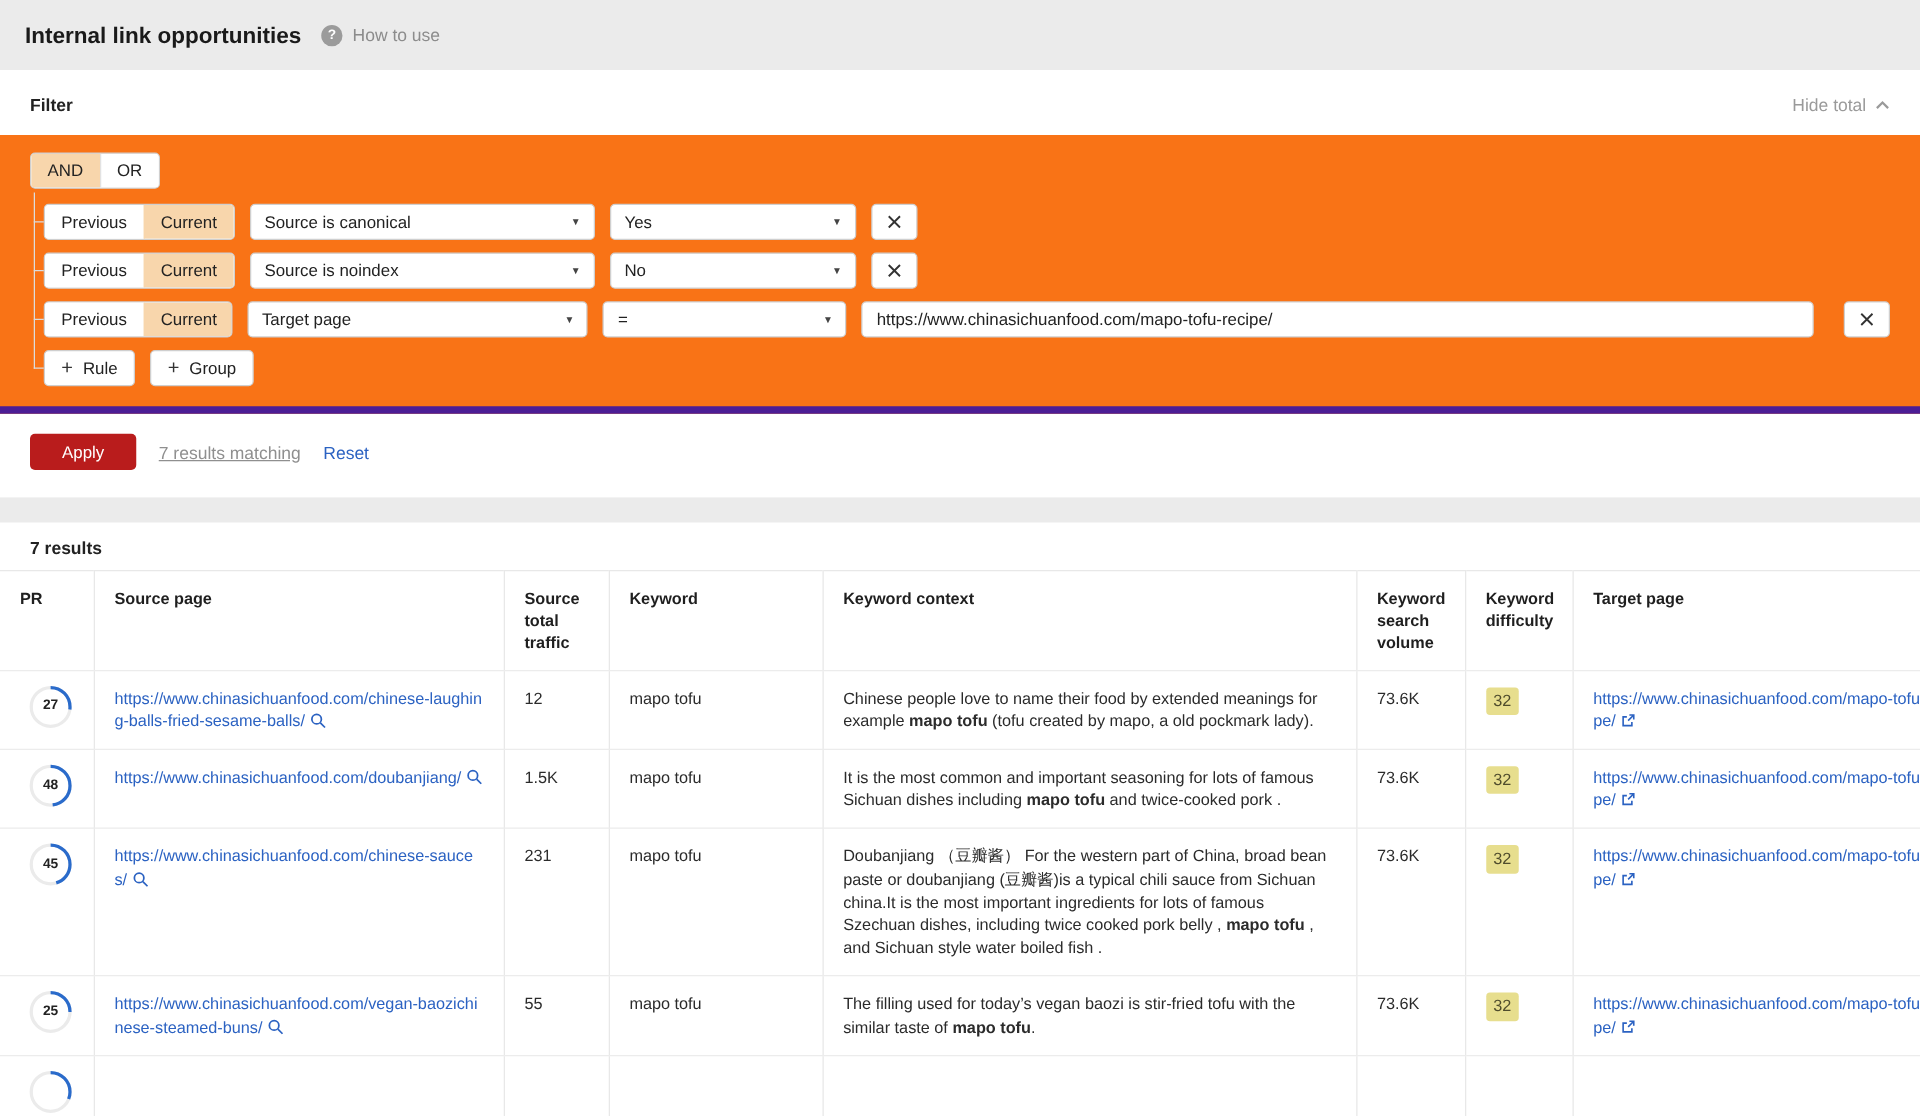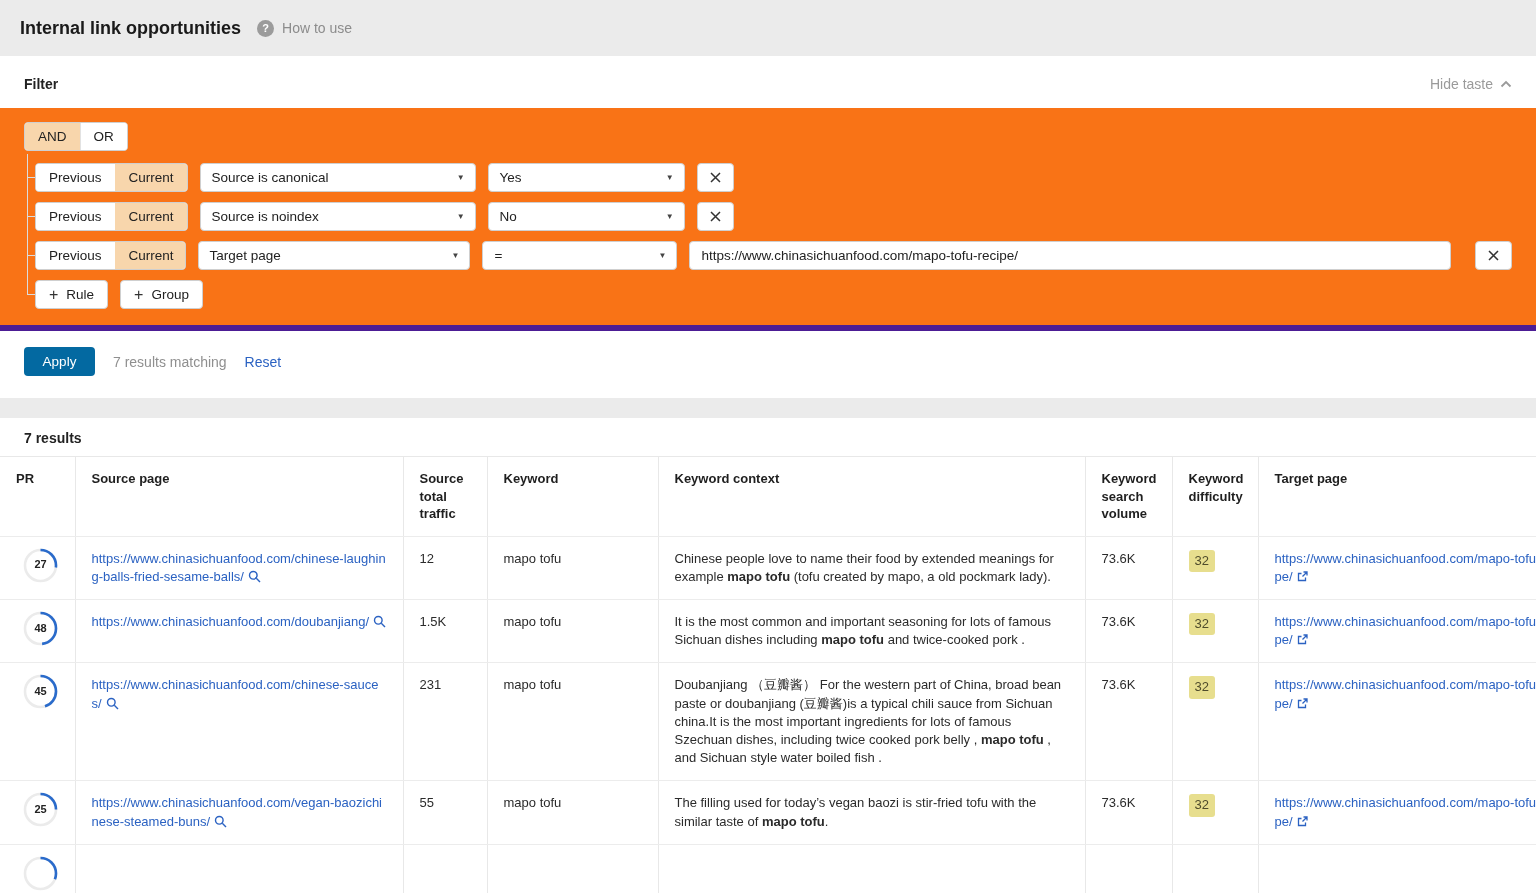--- a/index.html
+++ b/index.html
@@ -45,23 +45,23 @@
 
   .url-input { width:772px; height:29px; border:1px solid #cfcfcf; border-radius:4px; padding:0 11px;
                font-size:13.5px; color:#222; font-family:"Liberation Sans","DejaVu Sans",sans-serif; background:#fff; }
   .spacer { flex:1; }
 
   .btn { height:29px; background:#fff; border:1px solid #cfcfcf; border-radius:4px; display:inline-flex;
          align-items:center; gap:8px; padding:0 13px; font-size:13.5px; color:#222; cursor:pointer; }
   .plus { font-size:16px; line-height:1; color:#333; }
 
   .apply-row { display:flex; align-items:center; padding:16px 24px 22px; background:#fff; }
-  .apply-btn { width:71px; height:29px; background:#0369a1; border:none; border-radius:4px; color:#fff;
+  .apply-btn { width:85px; height:29px; background:#b91c1c; border:none; border-radius:4px; color:#fff;
                font-size:13.5px; display:flex; align-items:center; justify-content:center; cursor:pointer; }
-  .matching { margin-left:18px; font-size:14px; color:#8f8f8f; }
+  .matching { margin-left:18px; font-size:14px; color:#8f8f8f;text-decoration:underline; }
   .reset { margin-left:18px; font-size:14px; color:#2b62c2; cursor:pointer; }
 
   .gap { height:20px; background:#ebebeb; }
 
   
   .results-panel { background:#fff; min-height:480px; }
   .results-head { display:flex; align-items:center; justify-content:space-between; padding:12px 24px 10px; }
   .results-count { font-size:14px; font-weight:bold; }
   .head-actions { display:flex; gap:12px; }
 
@@ -95,21 +95,21 @@
   <div class="topbar">
     <div class="page-title">Internal link opportunities</div>
     <div class="help-icon"></div>
     <div class="help-label">How to use</div>
   </div>
 
   <div class="filter-panel">
     <div class="filter-head">
       <div class="filter-title">Filter</div>
       <div class="hide-filter">
-        <span>Hide taste</span>
+        <span>Hide total</span>
         <svg width="12" height="8" viewBox="0 0 12 8">
           <polyline points="1.5,6.5 6,2 10.5,6.5" fill="none" stroke="#9a9a9a" stroke-width="1.8"></polyline>
         </svg>
       </div>
     </div>
 
     <div class="filter-body">
       <div class="seg">
         <span class="on">AND</span>
         <span>OR</span>

